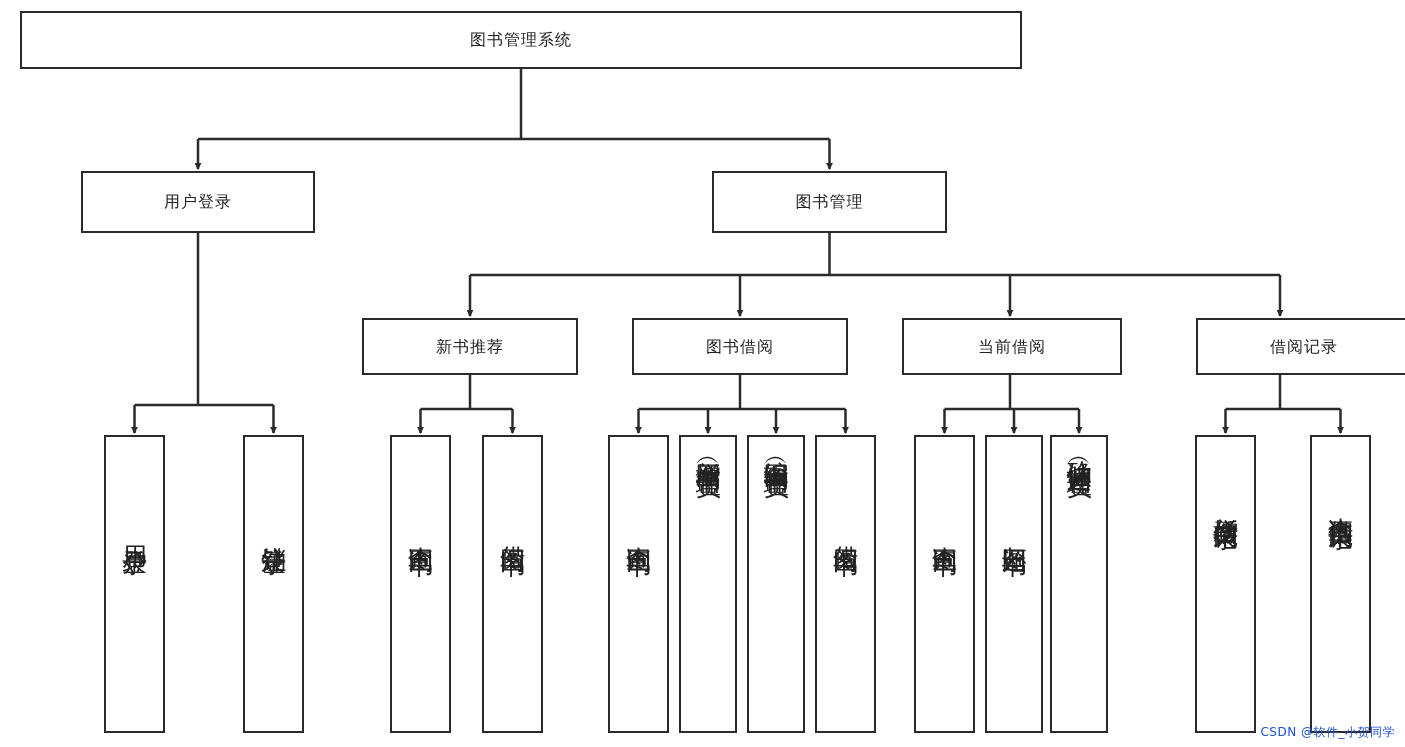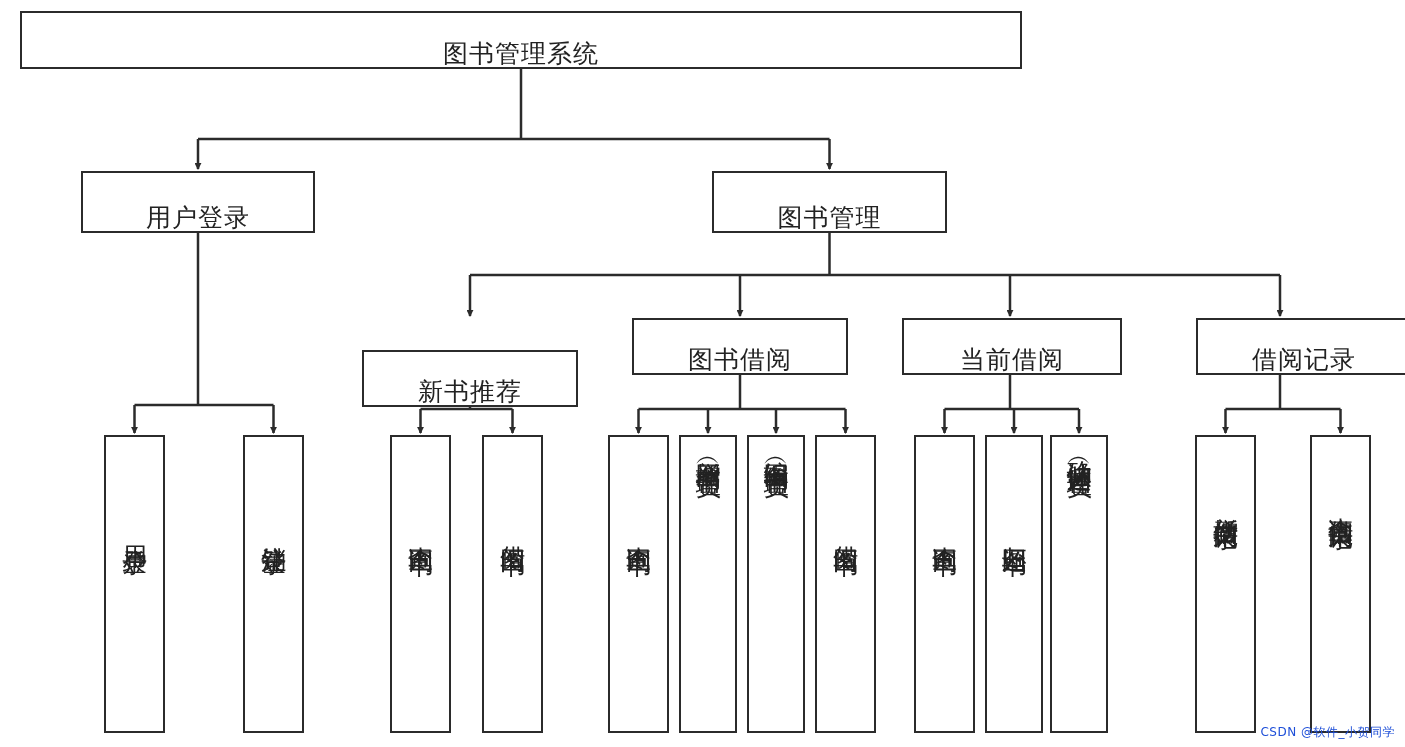--- a/index.html
+++ b/index.html
@@ -30,24 +30,23 @@
     position: absolute;
     box-sizing: border-box;
     border: 2.5px solid #2b2b2b;
     background: #ffffff;
     display: flex;
     align-items: center;
     justify-content: center;
     color: #222222;
   }
   .node.horiz {
-    font-size: 25px;
+    font-size: 16px;
     letter-spacing: 1px;
     line-height: 1.1;
-    align-items: flex-end;
   }
   .node.vert {
     font-size: 25px;
     line-height: 1.18;
     padding-top: 4px;
     align-items: flex-start;
   }
   .node.vert .vtext {
     writing-mode: vertical-rl;
     text-orientation: upright;
@@ -124,21 +123,21 @@
     <span>图书管理系统</span>
   </div>
 
   <div class="node horiz" id="node-user-login" style="left:81px;top:171px;width:234px;height:62px;">
     <span>用户登录</span>
   </div>
   <div class="node horiz" id="node-book-manage" style="left:712px;top:171px;width:235px;height:62px;">
     <span>图书管理</span>
   </div>
 
-  <div class="node horiz" id="node-new-book-rec" style="left:362px;top:318px;width:216px;height:57px;margin-top:32px;">
+  <div class="node horiz" id="node-new-book-rec" style="left:362px;top:318px;width:216px;height:57px;">
     <span>新书推荐</span>
   </div>
   <div class="node horiz" id="node-book-borrow" style="left:632px;top:318px;width:216px;height:57px;">
     <span>图书借阅</span>
   </div>
   <div class="node horiz" id="node-current-borrow" style="left:902px;top:318px;width:220px;height:57px;">
     <span>当前借阅</span>
   </div>
   <div class="node horiz" id="node-borrow-record" style="left:1172px;top:318px;width:216px;height:57px;margin-left:24px;">
     <span>借阅记录</span>

